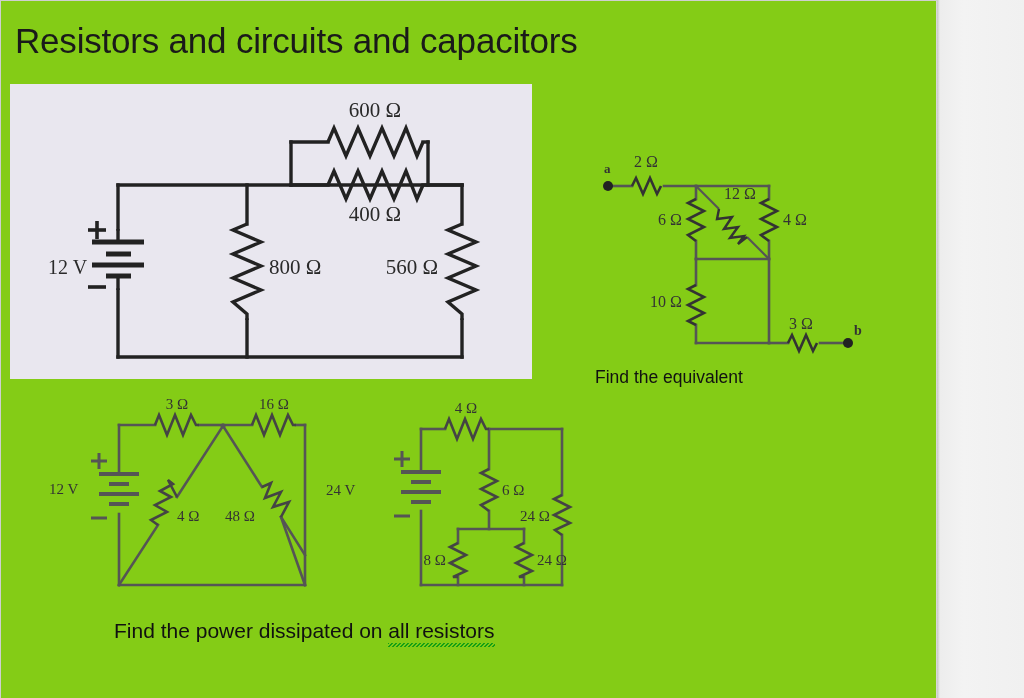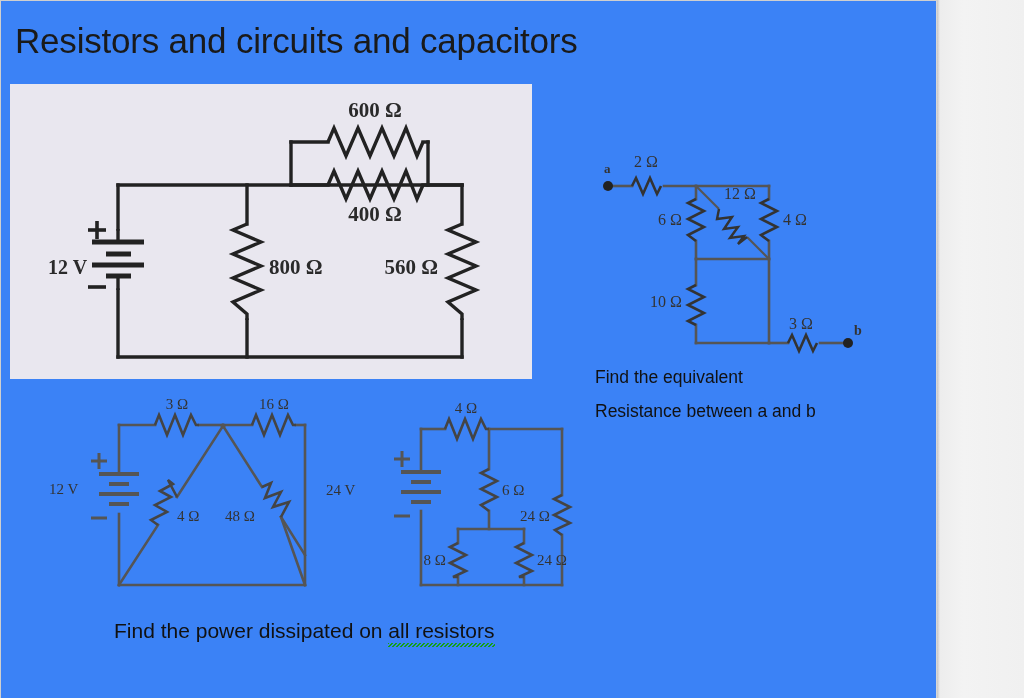--- a/index.html
+++ b/index.html
@@ -12,21 +12,21 @@
   }
   #app{position:relative;width:1024px;height:698px;}
 
   
   .page-surround{
     position:absolute;left:937px;top:0;width:87px;height:698px;
     background:linear-gradient(to right,#ececec 0%, #f3f3f3 30%, #f0f0f0 100%);
   }
   .slide{
     position:absolute;left:0;top:0;width:937px;height:698px;
-    background:#3b82f6;
+    background:#84cc16;
     border-top:1px solid #cfcfcf;
     border-left:1px solid #cfcfcf;
     border-right:1px solid #d7d7d7;
     box-sizing:border-box;
   }
   .slide-edge-shadow{
     position:absolute;left:937px;top:0;width:3px;height:698px;
     background:linear-gradient(to right,rgba(0,0,0,.16),rgba(0,0,0,0));
   }
 
@@ -86,21 +86,21 @@
 <div id="app">
 
   <div class="page-surround"></div>
 
   <div class="slide">
 
     <div class="title">Resistors and circuits and capacitors</div>
 
     <div class="panel-shade"></div>
 
-    <div class="figure" style="left:9px;top:83px;font-weight:bold;">
+    <div class="figure" style="left:9px;top:83px;">
       <svg width="522" height="295" viewBox="0 0 522 295" xmlns="http://www.w3.org/2000/svg">
         <g stroke="#222" stroke-width="3.4" fill="none" stroke-linecap="square">
 
           <path d="M108 101 L108 145"></path>
           <path d="M108 206 L108 273"></path>
           <path d="M108 273 L452 273"></path>
           <path d="M108 101 L452 101"></path>
 
           <path d="M452 101 L452 140"></path>
           <path d="M452 236 L452 273"></path>
@@ -198,21 +198,20 @@
         <text x="60" y="30" text-anchor="middle" font-family="Liberation Serif, serif" font-size="16" fill="#333">2 Ω</text>
         <text x="96" y="88" text-anchor="end" font-family="Liberation Serif, serif" font-size="16" fill="#333">6 Ω</text>
         <text x="197" y="88" font-family="Liberation Serif, serif" font-size="16" fill="#333">4 Ω</text>
         <text x="138" y="62" font-family="Liberation Serif, serif" font-size="16" fill="#333">12 Ω</text>
         <text x="96" y="170" text-anchor="end" font-family="Liberation Serif, serif" font-size="16" fill="#333">10 Ω</text>
         <text x="215" y="192" text-anchor="middle" font-family="Liberation Serif, serif" font-size="16" fill="#333">3 Ω</text>
       </svg>
     </div>
 
     <div class="bodytext" style="left:576px;top:364px;">Find the equivalent</div>
-    <div class="bodytext" style="left:576px;top:398px;">Resistance between a and b</div>
 
     <div class="figure" style="left:40px;top:398px;">
       <svg width="290" height="200" viewBox="0 0 290 200" xmlns="http://www.w3.org/2000/svg">
         <g stroke="#555" stroke-width="2.6" fill="none" stroke-linecap="square">
 
           <path d="M78 26 L114 26"></path>
           <path d="M158 26 L182 26"></path>
           <path d="M182 26 L211 26"></path>
           <path d="M255 26 L264 26"></path>
           <path d="M264 26 L264 186"></path>

